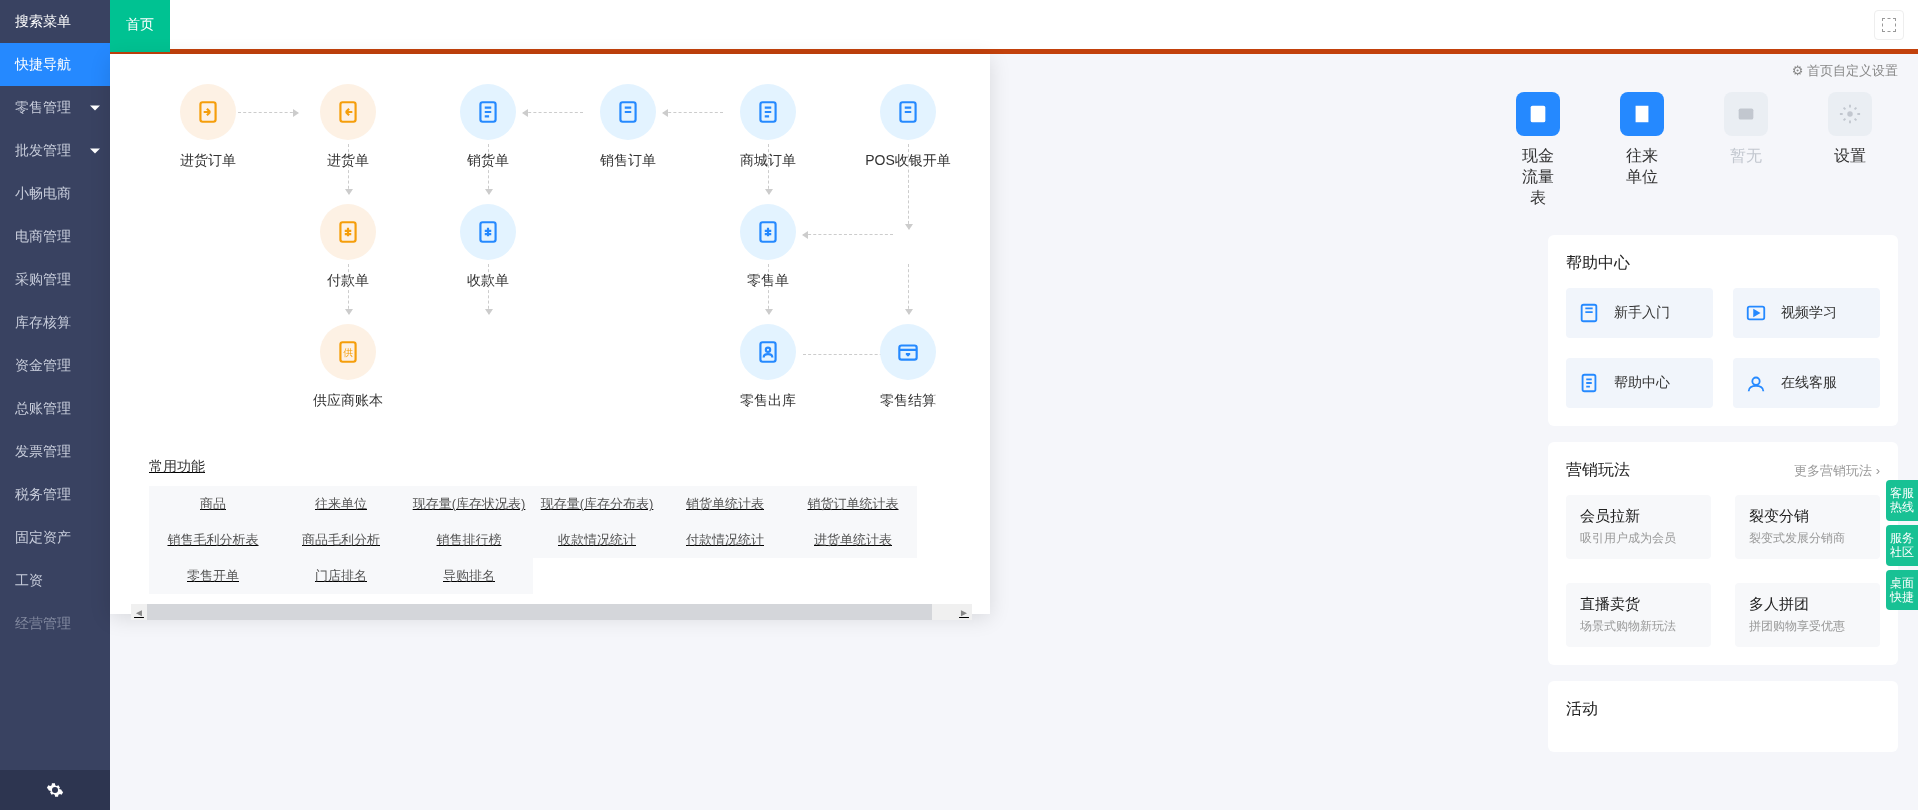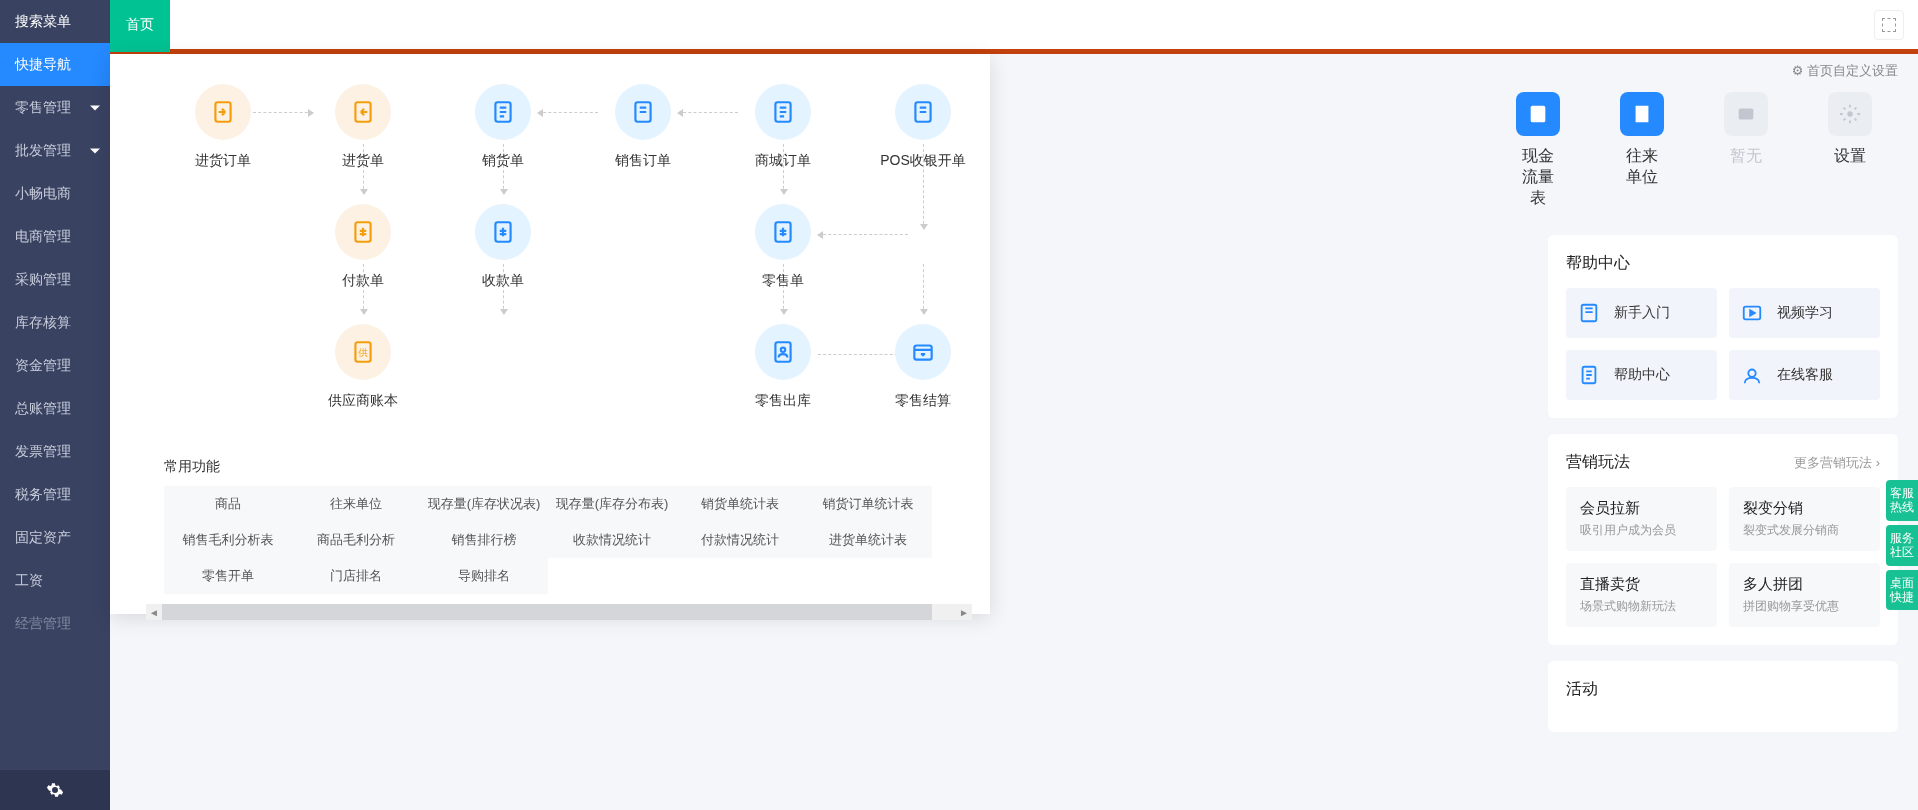--- a/index.html
+++ b/index.html
@@ -11,21 +11,21 @@
 .sidebar-item.search { color: #fff; }
 .sidebar-item .chevron { position: absolute; right: 10px; top: 50%; transform: translateY(-50%); border-left: 5px solid transparent; border-right: 5px solid transparent; border-top: 5px solid #fff; }
 .sidebar-settings { margin-top: auto; height: 40px; display: flex; align-items: center; justify-content: center; background: #2d3550; }
 .gear-icon { width: 18px; height: 18px; fill: #fff; }
 
 .topbar { position: absolute; left: 110px; top: 0; right: 0; height: 54px; background: #fff; border-bottom: 5px solid #c2410c; display: flex; align-items: center; }
 .tab-home { width: 60px; height: 54px; background: #00c292; color: #fff; display: flex; align-items: center; justify-content: center; font-size: 14px; }
 .fullscreen-btn { margin-left: auto; margin-right: 14px; width: 30px; height: 30px; display: flex; align-items: center; justify-content: center; border: 1px solid #eee; border-radius: 4px; cursor: pointer; }
 .fullscreen-icon { width: 14px; height: 14px; border: 1.5px dashed #999; }
 
-.flyout { position: absolute; left: 110px; top: 54px; width: 880px; height: 560px; background: #fff; box-shadow: 0 4px 20px rgba(0,0,0,0.12); z-index: 50; padding: 30px 10px 10px 28px; display: flex; flex-direction: column; }
+.flyout { position: absolute; left: 110px; top: 54px; width: 880px; height: 560px; background: #fff; box-shadow: 0 4px 20px rgba(0,0,0,0.12); z-index: 50; padding: 30px 10px 10px 13px; display: flex; flex-direction: column; text-decoration: underline; }
 
 .diagram { flex: 0 0 auto; position: relative; height: 370px; }
 .node { position: absolute; width: 110px; text-align: center; }
 .circle { width: 56px; height: 56px; border-radius: 50%; margin: 0 auto 12px auto; display: flex; align-items: center; justify-content: center; }
 .circle.orange { background: #fdf1e4; }
 .circle.blue { background: #e3f3ff; }
 .circle svg { width: 26px; height: 26px; }
 .circle.orange svg { stroke: #f59e0b; fill: none; }
 .circle.blue svg { stroke: #2589ff; fill: none; }
 .node-label { font-size: 14px; color: #333; }
@@ -47,26 +47,26 @@
 .tile-icon.gray { background: #eaeef3; }
 .tile-icon svg { width: 22px; height: 22px; fill: #fff; }
 .tile-icon.gray svg { fill: #c2c7cf; }
 .tile-label { font-size: 16px; color: #333; }
 .tile-label.gray { color: #c2c7cf; }
 
 .panel { background: #fff; border-radius: 6px; padding: 18px; margin-bottom: 16px; }
 .panel-head { display: flex; justify-content: space-between; align-items: center; margin-bottom: 14px; }
 .panel-title { font-size: 16px; color: #222; font-weight: 500; }
 .panel-more { font-size: 13px; color: #999; cursor: pointer; }
-.help-grid { display: grid; grid-template-columns: 1fr 1fr; gap: 12px; }
+.help-grid { display: grid; grid-template-columns: 1fr 1fr; gap: 20px; }
 .help-item { background: #f1f5fb; border-radius: 4px; height: 50px; display: flex; align-items: center; padding: 0 12px; cursor: pointer; }
 .help-item svg { width: 22px; height: 22px; stroke: #2589ff; fill: none; stroke-width: 2; margin-right: 14px; }
 .help-item span { font-size: 14px; color: #333; }
 
-.market-grid { display: grid; grid-template-columns: 1fr 1fr; gap: 12px; }
+.market-grid { display: grid; grid-template-columns: 1fr 1fr; gap: 24px; }
 .market-item { background: #f7f8fa; border-radius: 4px; padding: 12px 14px; cursor: pointer; }
 .market-title { font-size: 15px; color: #222; margin-bottom: 4px; }
 .market-sub { font-size: 12px; color: #999; }
 
 .float-btns { position: absolute; right: 0; top: 480px; width: 32px; z-index: 100; }
 .float-btn { background: #18c194; color: #fff; font-size: 12px; padding: 6px 4px; text-align: left; margin-bottom: 4px; border-radius: 4px 0 0 4px; line-height: 1.2; cursor: pointer; }
 
 
 .arrow-h { position: absolute; border-top: 1px dashed #ccc; }
 .arrow-h::after { content: ''; position: absolute; right: -1px; top: -4px; border-left: 6px solid #ccc; border-top: 4px solid transparent; border-bottom: 4px solid transparent; }

